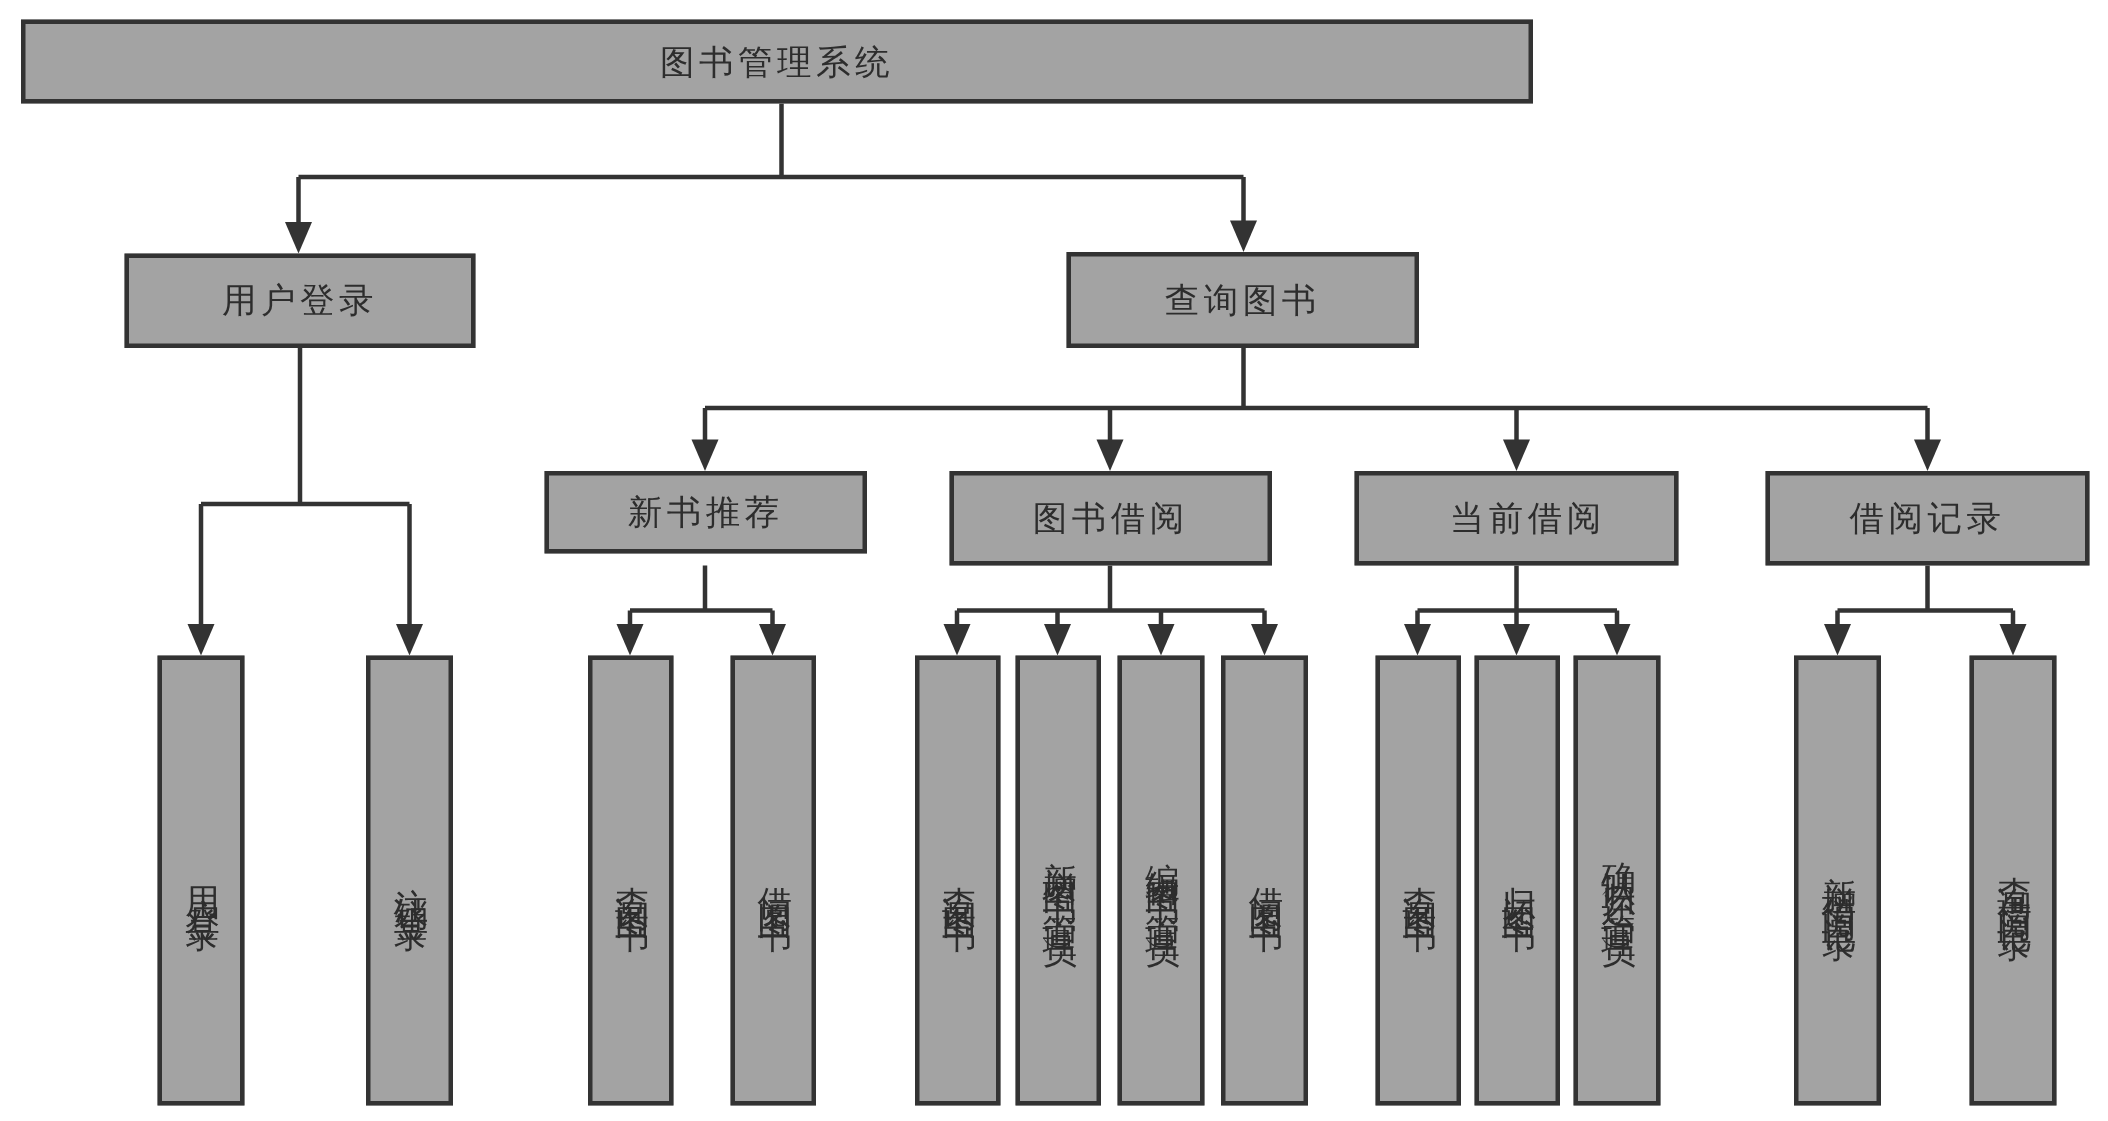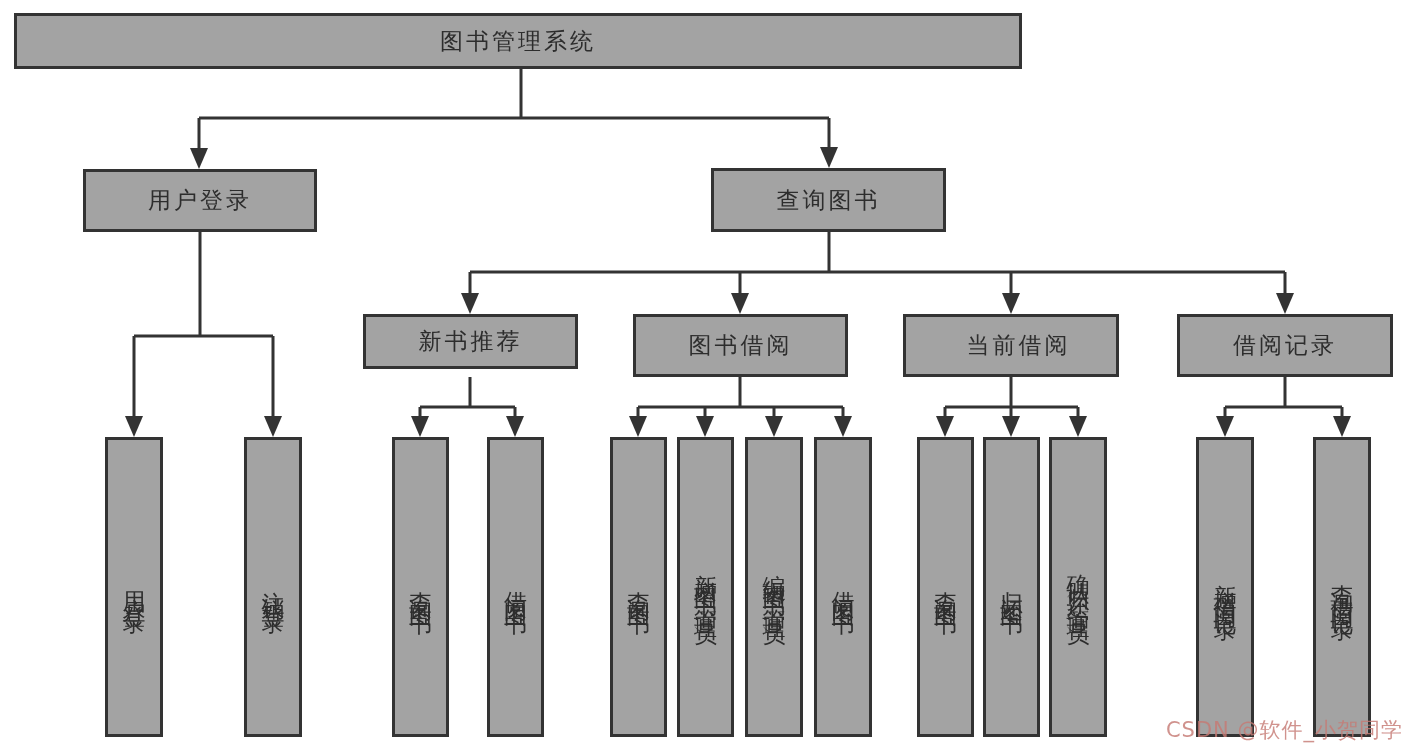--- a/index.html
+++ b/index.html
@@ -180,15 +180,14 @@
     <span>确认归还（管理员）</span>
   </div>
 
   <div class="box leaf" style="left:1196px; top:437px; width:58px; height:300px;">
     <span>新增借阅记录</span>
   </div>
   <div class="box leaf" style="left:1313px; top:437px; width:58px; height:300px;">
     <span>查询借阅记录</span>
   </div>
 
-  <div class="watermark">CSDN @软件_小贺同学</div>
 
 </div>
 
 </body></html>

